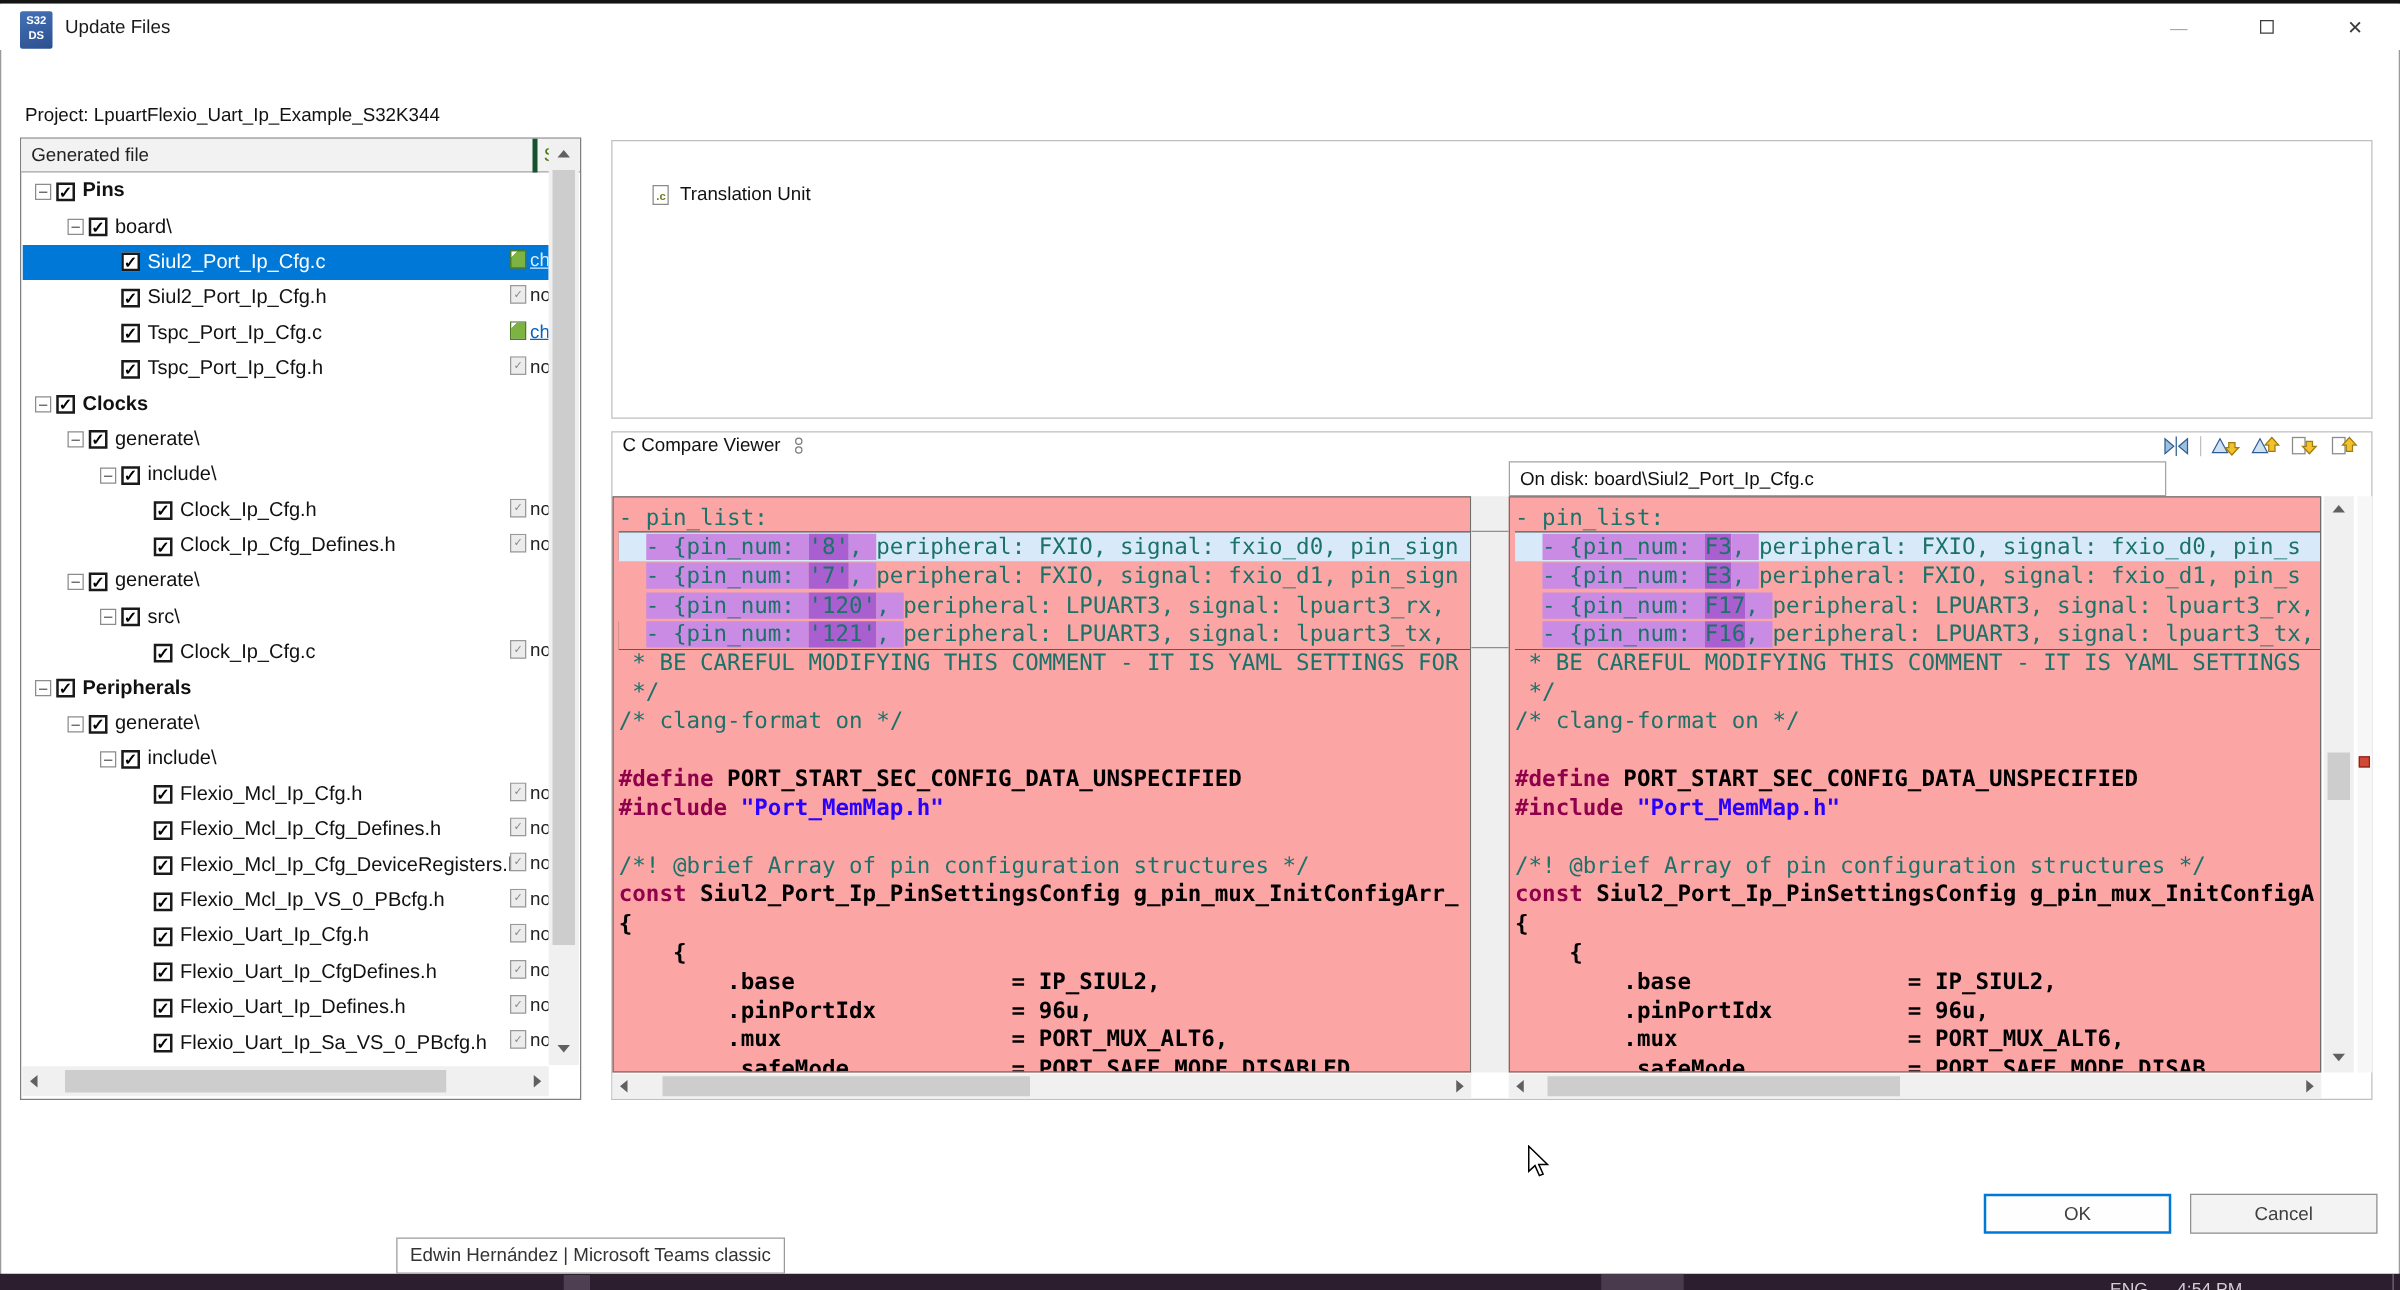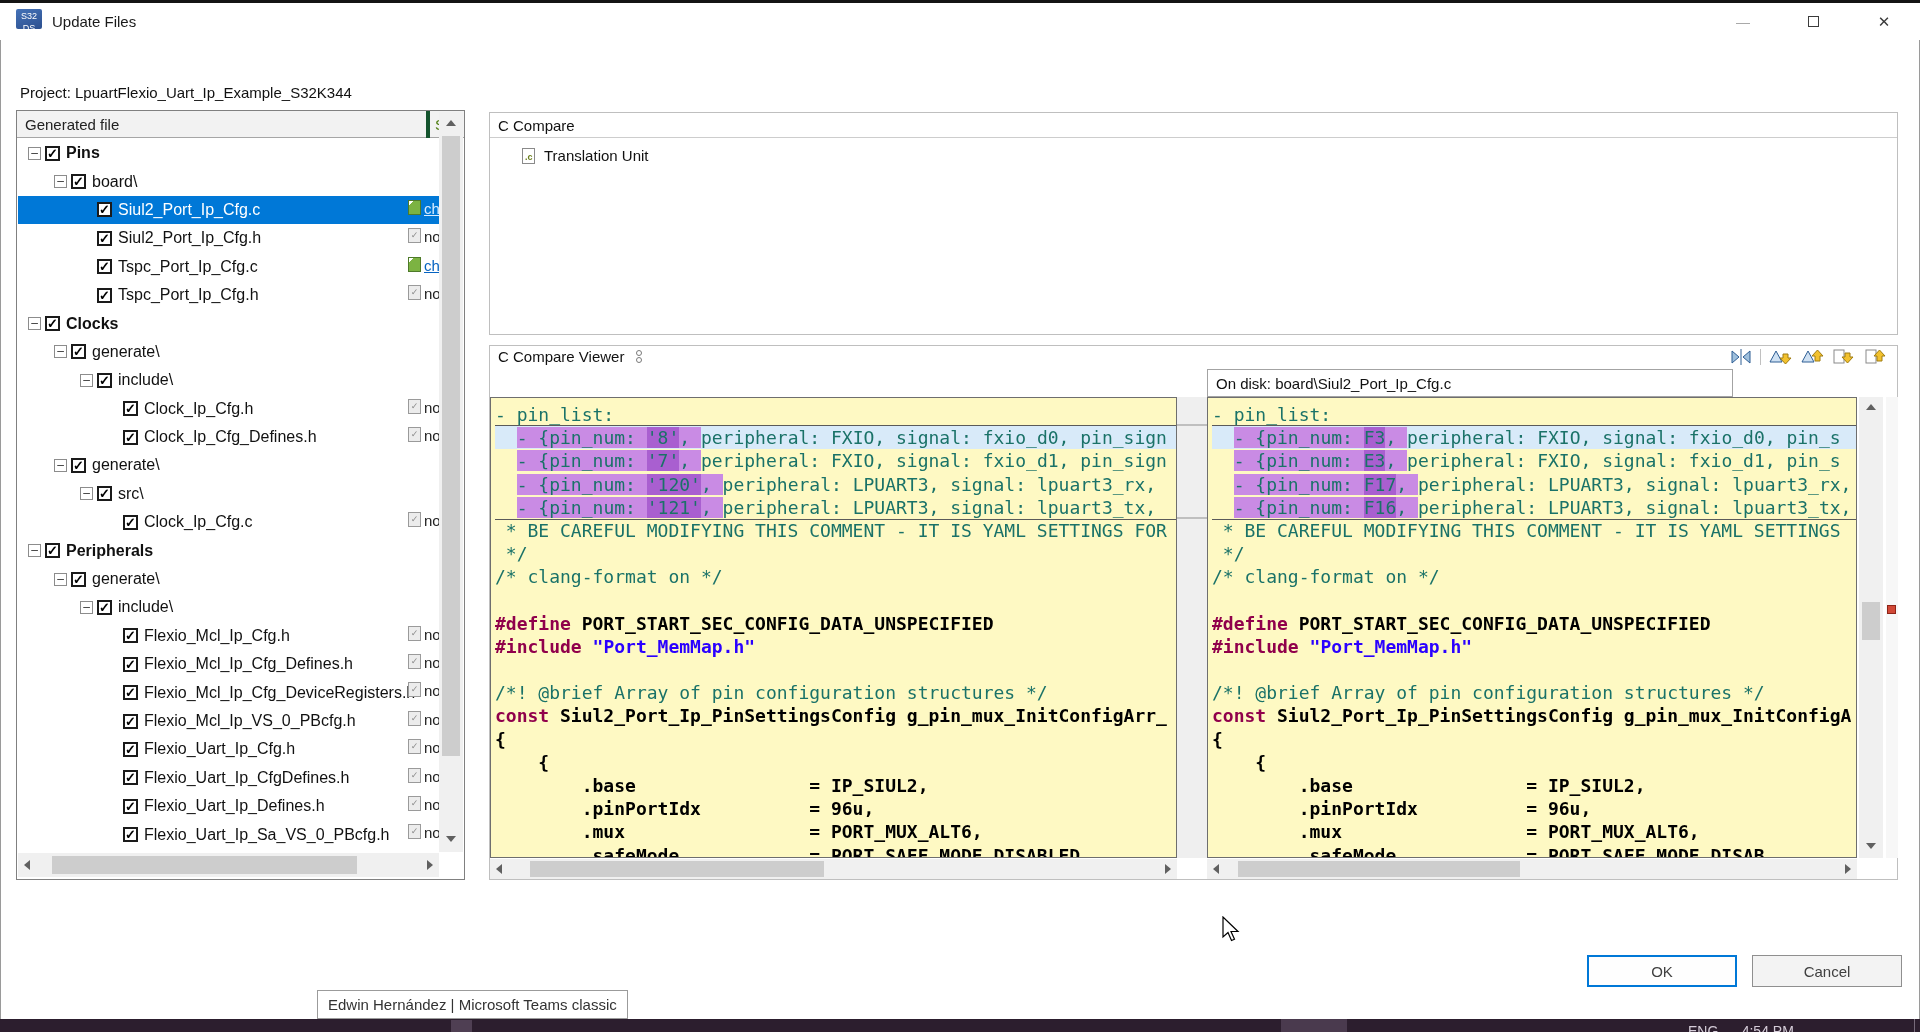--- a/index.html
+++ b/index.html
@@ -2,21 +2,21 @@
 <html><head>
 <meta charset="utf-8">
 <style>
   * { margin:0; padding:0; box-sizing:border-box; }
   html,body { width:1920px; height:1032px; background:#fff; font-family:"Liberation Sans", sans-serif; overflow:hidden; }
   #win { position:relative; width:1920px; height:1032px; background:#fff; box-shadow:inset 0 0 0 1px #9a9a9a; }
 
   
   .topstrip { position:absolute; left:0; top:0; width:1920px; height:3px; background:#141414; }
   .titlebar { position:absolute; left:0; top:3px; width:1920px; height:37px; background:#fff; }
-  .appicon { position:absolute; left:16px; top:6px; width:26px; height:20px; background:linear-gradient(160deg,#4472b8,#2c4f8e); border-radius:2px; color:#fff; font-size:9px; font-weight:normal; text-align:center; line-height:12px; padding-top:1px; letter-spacing:0; }
+  .appicon { position:absolute; left:16px; top:6px; width:26px; height:30px; background:linear-gradient(160deg,#4472b8,#2c4f8e); border-radius:2px; color:#fff; font-size:9px; font-weight:bold; text-align:center; line-height:12px; padding-top:1px; letter-spacing:0; }
   .apptitle { position:absolute; left:52px; top:10px; font-size:15px; color:#1a1a1a; }
   .winbtn { position:absolute; top:0; height:37px; width:70px; display:flex; align-items:center; justify-content:center; }
   .winbtn.min { left:1708px; color:#a9a9a9; font-size:14px; }
   .winbtn.max { left:1778px; }
   .maxbox { width:11px; height:11px; border:1.5px solid #3c3c3c; }
   .winbtn.close { left:1848px; width:72px; color:#3a3a3a; font-size:15px; }
 
   .projlabel { position:absolute; left:20px; top:84px; font-size:15px; color:#111; }
 
   
@@ -65,21 +65,21 @@
   .vgroup { position:absolute; left:489px; top:345px; width:1409px; height:535px; border:1px solid #bfbfbf; background:#fff; }
   .vlabel { position:absolute; left:8px; top:2px; font-size:15px; color:#111; }
   .vhandle { position:absolute; left:146px; top:4px; display:flex; flex-direction:column; gap:1px; }
   .vhandle i { width:6px; height:6px; border:1px solid #7a7a7a; border-radius:50%; }
   .vtools { position:absolute; right:8px; top:2px; display:flex; align-items:center; gap:7px; height:18px; }
   .vsep { width:1px; height:16px; background:#c0c0c0; }
 
   .phead { position:absolute; top:23px; height:28px; border:1px solid #a3a3a3; background:#fff; font-size:15px; color:#111; padding:5px 0 0 8px; white-space:nowrap; overflow:hidden; }
   .phead.l { left:0; width:687px; }
   .phead.r { left:717px; width:526px; }
-  .cpane { position:absolute; top:51px; height:461px; border:1px solid #6e6e6e; background:#fef9c3; overflow:hidden; padding:5px 0 0 4px; }
+  .cpane { position:absolute; top:51px; height:461px; border:1px solid #6e6e6e; background:#fca5a5; overflow:hidden; padding:5px 0 0 4px; }
   .cpane.l { left:0; width:687px; }
   .cpane.r { left:717px; width:650px; }
   .gutter { position:absolute; left:687px; top:51px; width:30px; height:461px; background:#efefef; }
 
   .cl { height:23.2px; line-height:23.2px; white-space:pre; font-family:"DejaVu Sans Mono", monospace; font-size:18px; }
   .cl.sel { background:#d8eaf9; box-shadow:0 -1px 0 #5a5a5a; }
   .cl.bb  { box-shadow:0 1px 0 #5a5a5a; }
   .cl span.c { color:#1a7268; }
   .cl span.k { color:#90004b; font-weight:bold; }
   .cl span.s { color:#2a00ff; font-weight:bold; }
@@ -359,21 +359,20 @@
       <span class="arr down" style="left:7px; top:724px;"></span>
     </div>
     <div class="thscroll sb-track">
       <span class="arr left" style="left:6px; top:7px;"></span>
       <div class="sb-thumb" style="left:34px; top:3px; width:305px; height:18px;"></div>
       <span class="arr right" style="right:6px; top:7px;"></span>
     </div>
   </div>
 
   <div class="cgroup">
-    <div class="glabel">C Compare</div>
     <div class="unitrow">
       <span class="cfileicon">
           <span>.c</span>
         </span>
       <span class="ulab">Translation Unit</span>
     </div>
   </div>
 
   <div class="vgroup">
     <div class="vlabel">C Compare Viewer</div>

